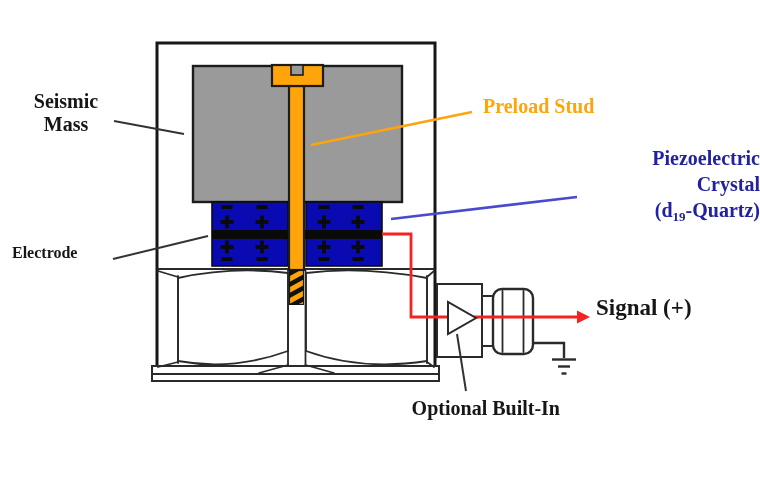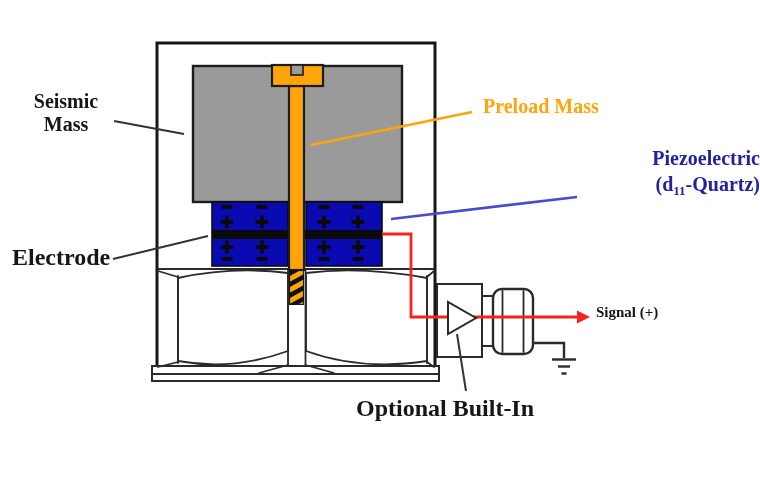--- a/index.html
+++ b/index.html
@@ -25,26 +25,26 @@
   .redline{fill:none;stroke:var(--signal-red);stroke-width:2.8;}
   .redfill{fill:var(--signal-red);}
   .gnd{fill:none;stroke:#2a2a2a;stroke-width:2.4;stroke-linecap:butt;}
   .pointer{stroke:#333;stroke-width:2;fill:none;}
   .pointer-orange{stroke:var(--stud-orange);stroke-width:2.6;fill:none;}
   .pointer-blue{stroke:var(--pointer-blue);stroke-width:2.6;fill:none;}
 
   
   .lbl{position:absolute;font-weight:bold;color:var(--ink);white-space:nowrap;}
   .lbl-seismic{left:10px;top:90px;width:112px;text-align:center;font-size:20px;line-height:23px;}
-  .lbl-electrode{left:12px;top:244px;font-size:24px;font-family:Liberation Serif, serif;}
+  .lbl-electrode{left:12px;top:244px;font-size:16px;font-family:Liberation Serif, serif;}
   .lbl-preload{left:483px;top:95px;font-size:20px;color:var(--stud-orange);}
   .lbl-piezo{left:554px;top:145px;width:206px;text-align:right;font-size:20px;line-height:26px;color:var(--label-navy);}
-  .lbl-signal{left:596px;top:304px;font-size:15px;}
+  .lbl-signal{left:596px;top:295px;font-size:23px;}
   .lbl-ground{left:594px;top:344px;font-size:21px;}
-  .lbl-electronics{left:356px;top:396px;width:204px;text-align:left;font-size:24px;line-height:24px;}
+  .lbl-electronics{left:356px;top:396px;width:204px;text-align:right;font-size:20px;line-height:24px;}
   .lbl sub{font-size:13px;line-height:0;vertical-align:-0.28em;font-weight:bold;}
 </style>
 </head>
 <body>
 
 <div class="stage">
 
   <svg width="760" height="500" viewBox="0 0 760 500">
     <defs>
       <clipPath id="hatchclip">
@@ -151,25 +151,26 @@
     <line class="pointer" x1="457" y1="334" x2="466" y2="391"></line>
   </svg>
 
   <div class="lbl lbl-seismic">
     <div>Seismic</div>
     <div>Mass</div>
   </div>
 
   <div class="lbl lbl-electrode">Electrode</div>
 
-  <div class="lbl lbl-preload">Preload Mass</div>
+  <div class="lbl lbl-preload">Preload Stud</div>
 
   <div class="lbl lbl-piezo">
     <div>Piezoelectric</div>
-    <div><span>(d</span><sub>11</sub><span>-Quartz)</span></div>
+    <div>Crystal</div>
+    <div><span>(d</span><sub>19</sub><span>-Quartz)</span></div>
   </div>
 
   <div class="lbl lbl-signal">Signal (+)</div>
 
 
   <div class="lbl lbl-electronics">
     <div>Optional Built-In</div>
   </div>
 
 </div>

